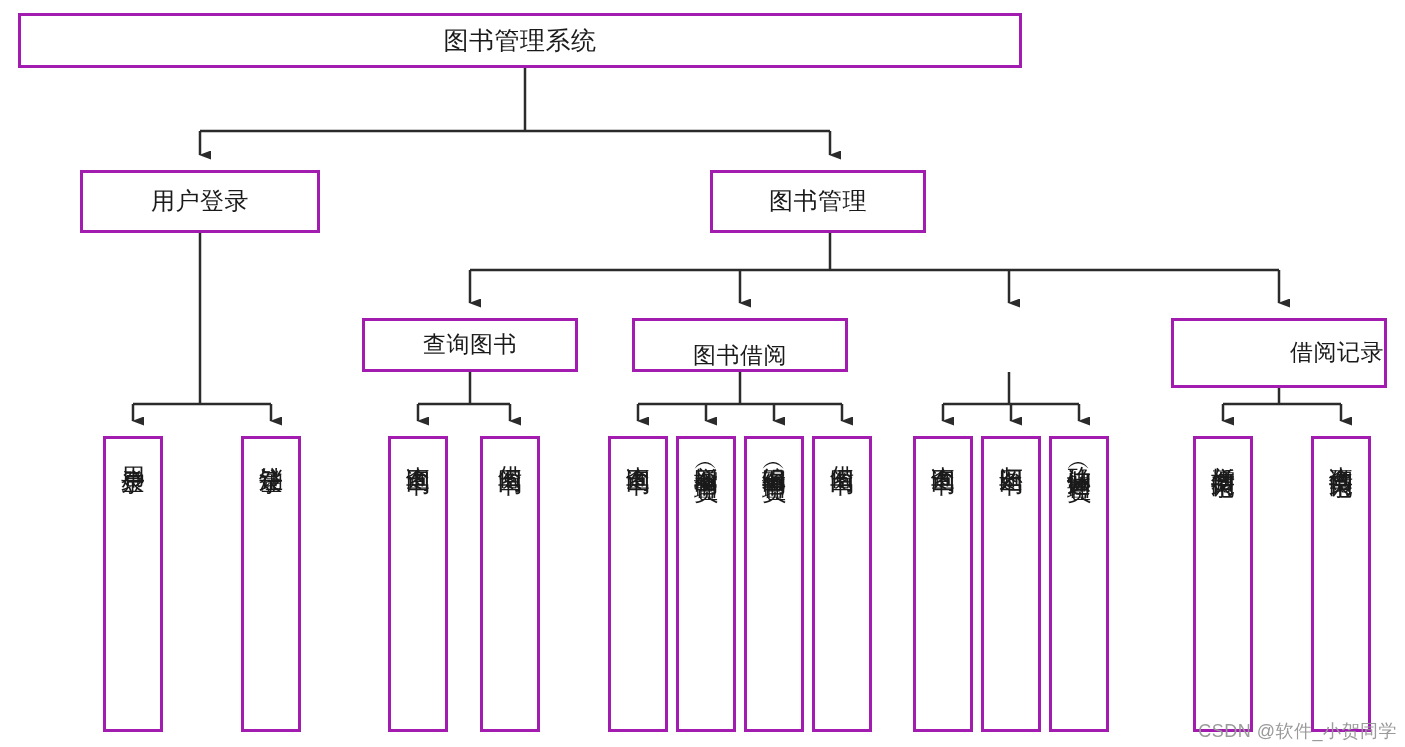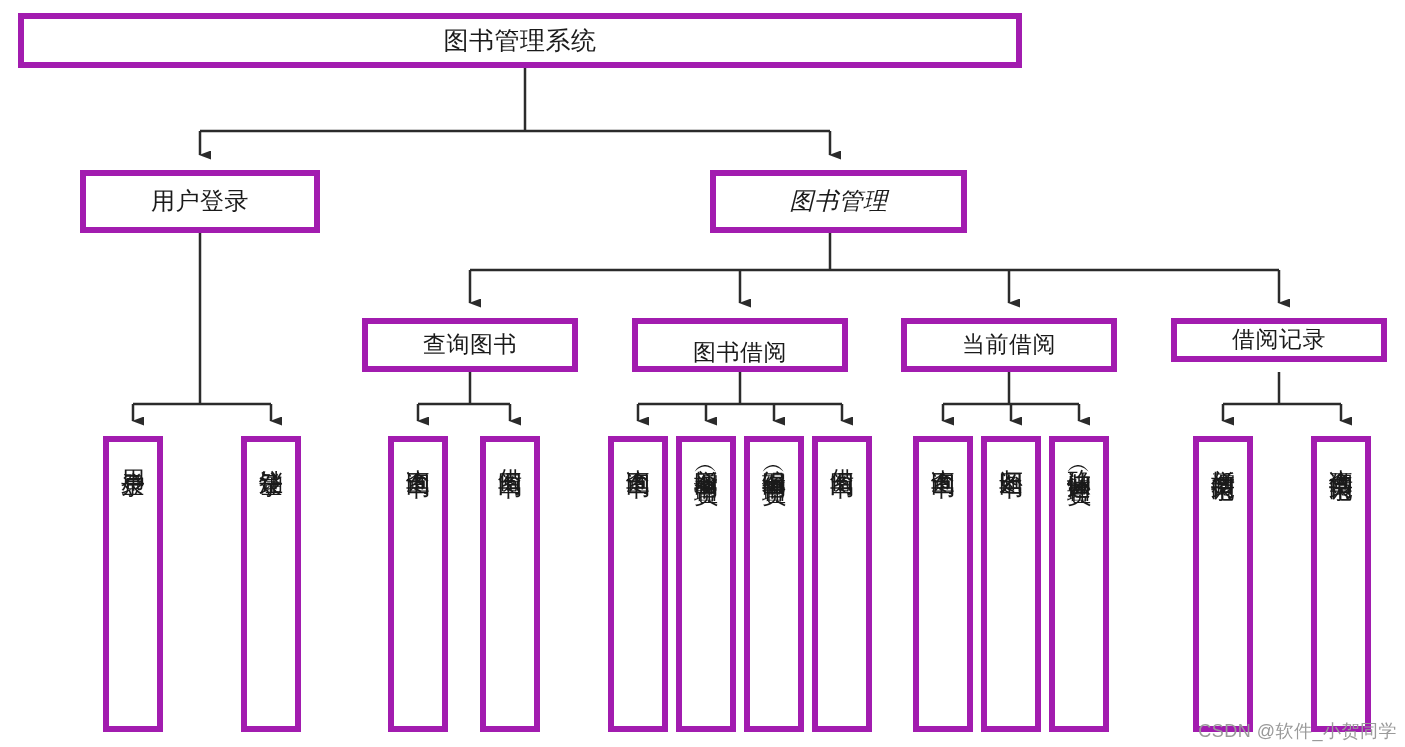--- a/index.html
+++ b/index.html
@@ -21,21 +21,21 @@
     position: absolute;
     left: 0;
     top: 0;
     width: 1405px;
     height: 747px;
   }
   .node-box {
     position: absolute;
     box-sizing: border-box;
     background: #ffffff;
-    border: 6px solid #a21caf;
+    border: 3px solid #a21caf;
     display: flex;
     align-items: center;
     justify-content: center;
   }
   .node-label {
     color: #1a1a1a;
     text-align: center;
     line-height: 1.18;
     letter-spacing: 0.5px;
     white-space: nowrap;
@@ -136,34 +136,31 @@
     </g>
   </svg>
 
   <div class="node-box node-root" style="left:18px; top:13px; width:1004px; height:55px;">
     <span class="node-label">图书管理系统</span>
   </div>
 
   <div class="node-box node-l2" style="left:80px; top:170px; width:240px; height:63px;">
     <span class="node-label">用户登录</span>
   </div>
-  <div class="node-box node-l2" style="left:710px; top:170px; width:257px; height:63px;font-style:italic;">
+  <div class="node-box node-l2" style="left:710px; top:170px; width:216px; height:63px;">
     <span class="node-label">图书管理</span>
   </div>
 
   <div class="node-box node-l3" style="left:362px; top:318px; width:216px; height:54px;">
     <span class="node-label">查询图书</span>
   </div>
   <div class="node-box node-l3" style="left:632px; top:318px; width:216px; height:54px;align-items:flex-end;">
     <span class="node-label">图书借阅</span>
   </div>
-  <div class="node-box node-l3" style="left:901px; top:318px; width:216px; height:54px;">
-    <span class="node-label">当前借阅</span>
-  </div>
-  <div class="node-box node-l3" style="left:1171px; top:318px; width:216px; height:44px;">
+  <div class="node-box node-l3" style="left:1171px; top:318px; width:216px; height:70px;justify-content:flex-end;">
     <span class="node-label">借阅记录</span>
   </div>
 
   <div class="node-box node-leaf" style="left:103px; top:436px; width:60px; height:296px;">
     <span class="node-label">用户登录</span>
   </div>
   <div class="node-box node-leaf" style="left:241px; top:436px; width:60px; height:296px;">
     <span class="node-label">注销登录</span>
   </div>
   <div class="node-box node-leaf" style="left:388px; top:436px; width:60px; height:296px;">

